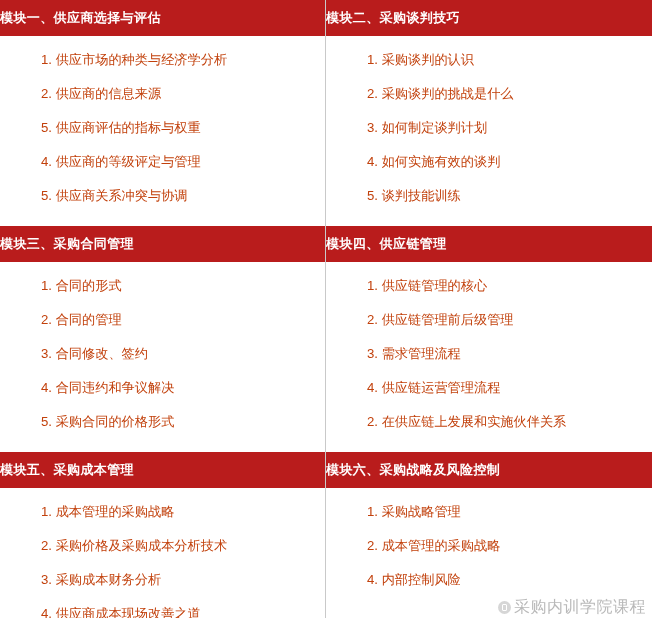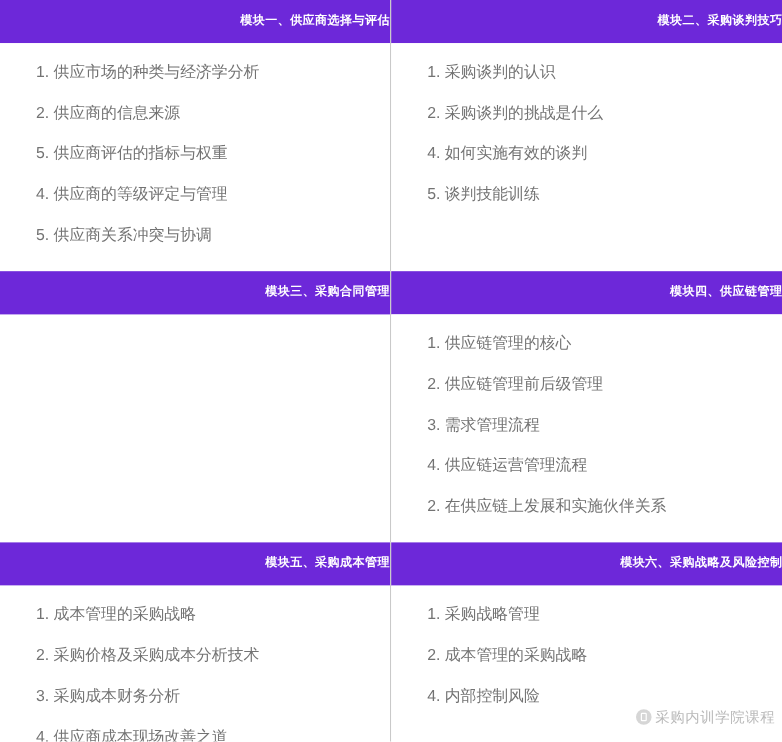--- a/index.html
+++ b/index.html
@@ -25,54 +25,54 @@
   .module {
     display: flex;
     flex-direction: column;
     box-sizing: border-box;
     position: relative;
   }
   .module.left {
     border-right: 1px solid #c9c9c9;
   }
   .module-header {
-    background: #6d28d9;
+    background: #b91c1c;
     color: #ffffff;
-    text-align: right;
-    font-size: 10px;
+    text-align: left;
+    font-size: 13px;
     font-weight: bold;
     line-height: 36px;
     height: 36px;
     letter-spacing: 0.4px;
     white-space: nowrap;
     overflow: hidden;
   }
   .module-body {
     flex: 1;
     padding: 14px 0 6px 0;
     display: flex;
     flex-direction: column;
     justify-content: flex-start;
     background: #ffffff;
   }
   .item {
     font-size: 13.2px;
-    color: #737373;
+    color: #c2410c;
     line-height: 20px;
-    padding: 0 14px 0 30px;
+    padding: 0 14px 0 41px;
     margin-bottom: 14px;
     white-space: nowrap;
     overflow: hidden;
     text-overflow: ellipsis;
   }
   .watermark {
     position: absolute;
     right: 6px;
-    bottom: 11px;
-    font-size: 12px;
+    bottom: 0;
+    font-size: 16px;
     color: #b9b9b9;
     letter-spacing: 0.5px;
     white-space: nowrap;
     pointer-events: none;
   }
   .watermark .wm-logo {
     display: inline-block;
     width: 13px;
     height: 13px;
     border-radius: 50%;
@@ -107,27 +107,35 @@
       <div class="item">4. 供应商的等级评定与管理</div>
       <div class="item">5. 供应商关系冲突与协调</div>
     </div>
   </div>
 
   <div class="module right">
     <div class="module-header">模块二、采购谈判技巧</div>
     <div class="module-body">
       <div class="item">1. 采购谈判的认识</div>
       <div class="item">2. 采购谈判的挑战是什么</div>
+      <div class="item">3. 如何制定谈判计划</div>
       <div class="item">4. 如何实施有效的谈判</div>
       <div class="item">5. 谈判技能训练</div>
     </div>
   </div>
 
   <div class="module left">
     <div class="module-header">模块三、采购合同管理</div>
+    <div class="module-body">
+      <div class="item">1. 合同的形式</div>
+      <div class="item">2. 合同的管理</div>
+      <div class="item">3. 合同修改、签约</div>
+      <div class="item">4. 合同违约和争议解决</div>
+      <div class="item">5. 采购合同的价格形式</div>
+    </div>
   </div>
 
   <div class="module right">
     <div class="module-header">模块四、供应链管理</div>
     <div class="module-body">
       <div class="item">1. 供应链管理的核心</div>
       <div class="item">2. 供应链管理前后级管理</div>
       <div class="item">3. 需求管理流程</div>
       <div class="item">4. 供应链运营管理流程</div>
       <div class="item">2. 在供应链上发展和实施伙伴关系</div>

